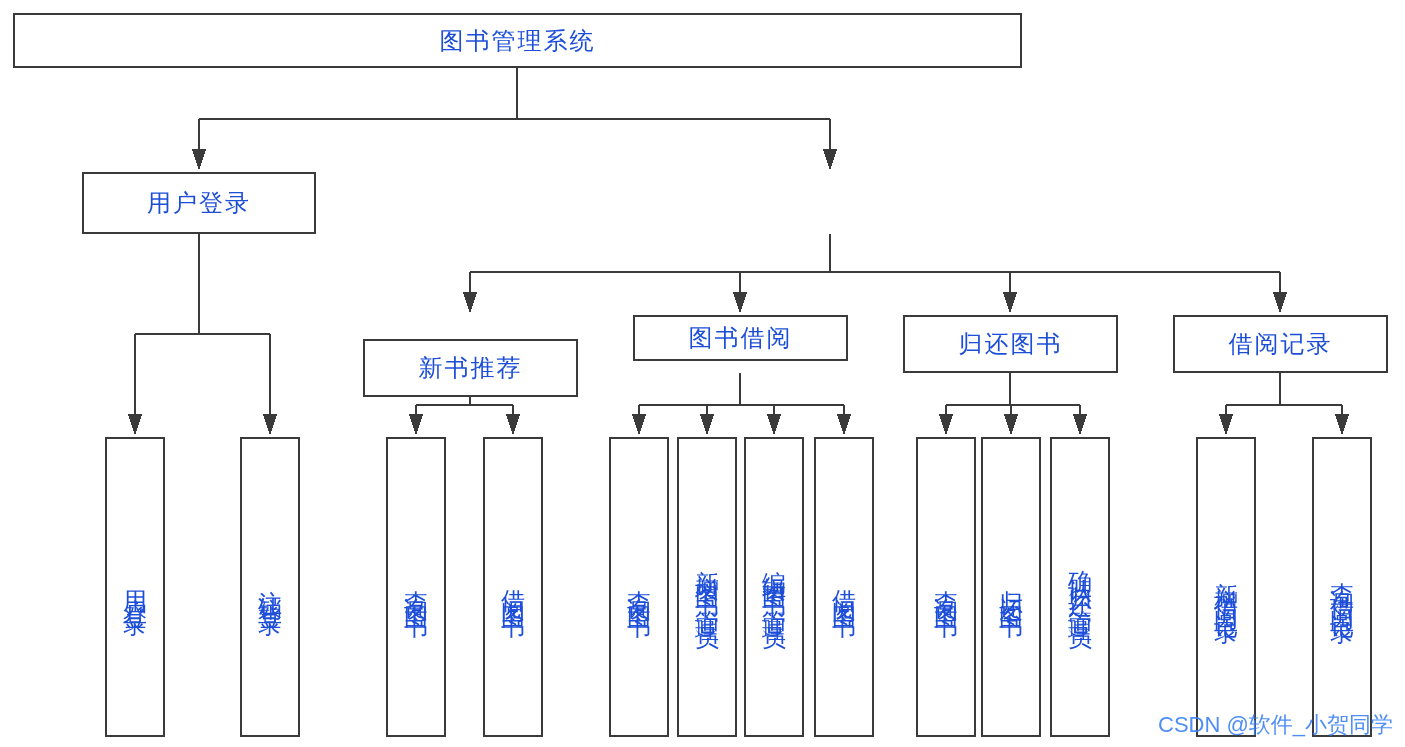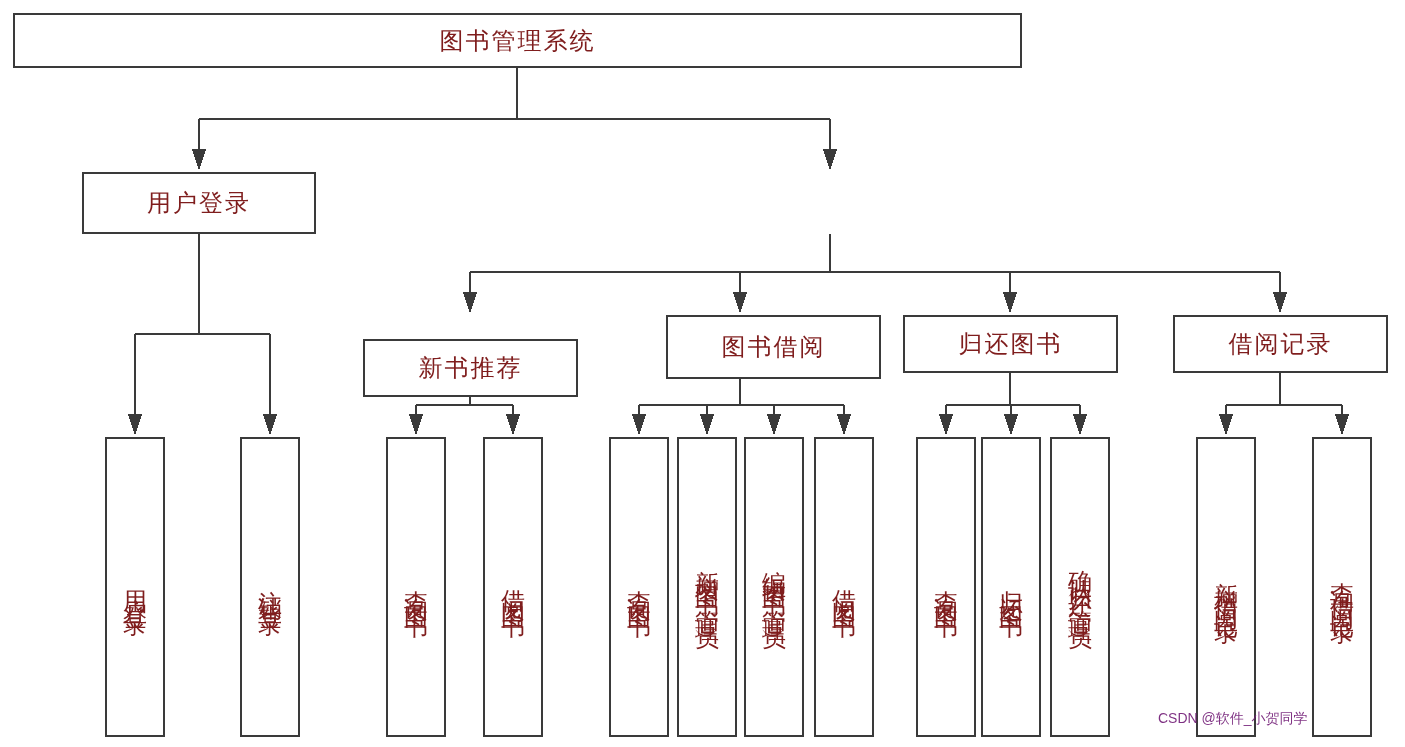--- a/index.html
+++ b/index.html
@@ -12,41 +12,41 @@
   }
   #connectors{position:absolute;left:0;top:0;width:1405px;height:747px;}
   .box{
     position:absolute;
     box-sizing:border-box;
     border:2px solid #3a3a3a;
     background:#ffffff;
     display:flex;
     align-items:center;
     justify-content:center;
-    color:#7f1d1d;
+    color:#1d4ed8;
   }
   .h-box{
     font-size:24px;
     letter-spacing:2px;
     white-space:nowrap;
   }
   .v-box span{
     writing-mode:vertical-lr;
     text-orientation:mixed;
     font-size:24px;
     letter-spacing:8px;
     line-height:1;
     white-space:nowrap;
   }
   .watermark{
     position:absolute;
     left:1158px;
     top:710px;
-    font-size:14px;
-    color:#701a75;
+    font-size:22px;
+    color:#3b82f6;
     white-space:nowrap;
     opacity:.9;
     z-index:5;
   }
 </style>
 </head>
 <body>
 
 <div id="canvas">
 
@@ -87,21 +87,21 @@
     <span>图书管理系统</span>
   </div>
 
   <div class="box h-box" style="left:82px;top:172px;width:234px;height:62px;">
     <span>用户登录</span>
   </div>
 
   <div class="box h-box" style="left:363px;top:315px;width:215px;height:58px;margin-top:24px;">
     <span>新书推荐</span>
   </div>
-  <div class="box h-box" style="left:633px;top:315px;width:215px;height:64px;margin-left:33px;">
+  <div class="box h-box" style="left:633px;top:315px;width:215px;height:46px;">
     <span>图书借阅</span>
   </div>
   <div class="box h-box" style="left:903px;top:315px;width:215px;height:58px;">
     <span>归还图书</span>
   </div>
   <div class="box h-box" style="left:1173px;top:315px;width:215px;height:58px;">
     <span>借阅记录</span>
   </div>
 
   <div class="box v-box" style="left:105px;top:437px;width:60px;height:300px;">

